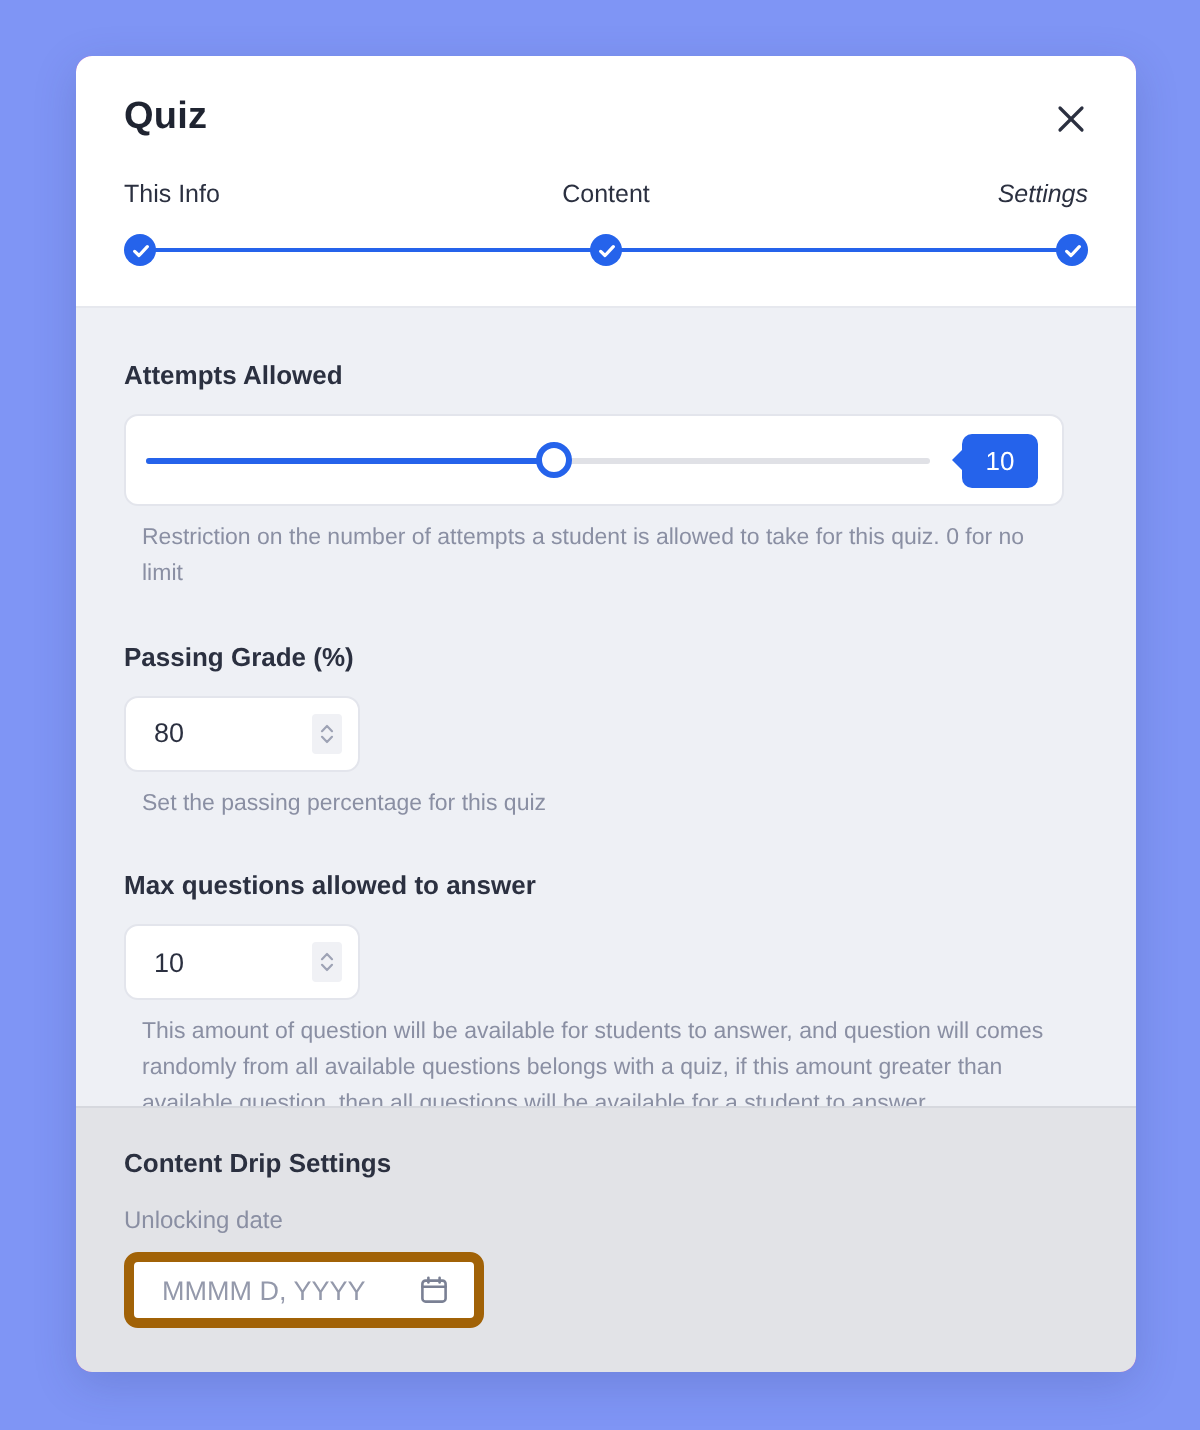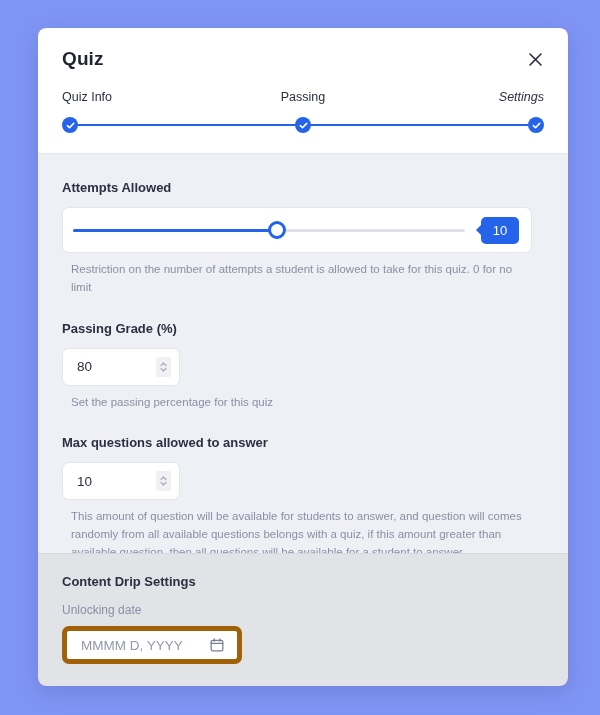--- a/index.html
+++ b/index.html
@@ -291,22 +291,22 @@
 
     <div class="close-icon">
       <svg width="15" height="15" viewBox="0 0 15 15" fill="none" stroke="currentColor" stroke-width="1.6" stroke-linecap="round">
         <line x1="2" y1="2" x2="13" y2="13"></line>
         <line x1="13" y1="2" x2="2" y2="13"></line>
       </svg>
     </div>
 
     <div class="stepper">
       <div class="stepper-labels">
-        <span class="step-label s0">Quiz Info</span>
-        <span class="step-label s1">Passing</span>
+        <span class="step-label s0">This Info</span>
+        <span class="step-label s1">Content</span>
         <span class="step-label s2">Settings</span>
       </div>
       <div class="stepper-track">
         <div class="stepper-line"></div>
 
         <div class="step-dot d0">
           <span>
             <svg width="9" height="9" viewBox="0 0 10 10" fill="none" stroke="#ffffff" stroke-width="1.8" stroke-linecap="round" stroke-linejoin="round">
               <polyline points="1.5,5.2 3.9,7.5 8.5,2.6"></polyline>
             </svg>

